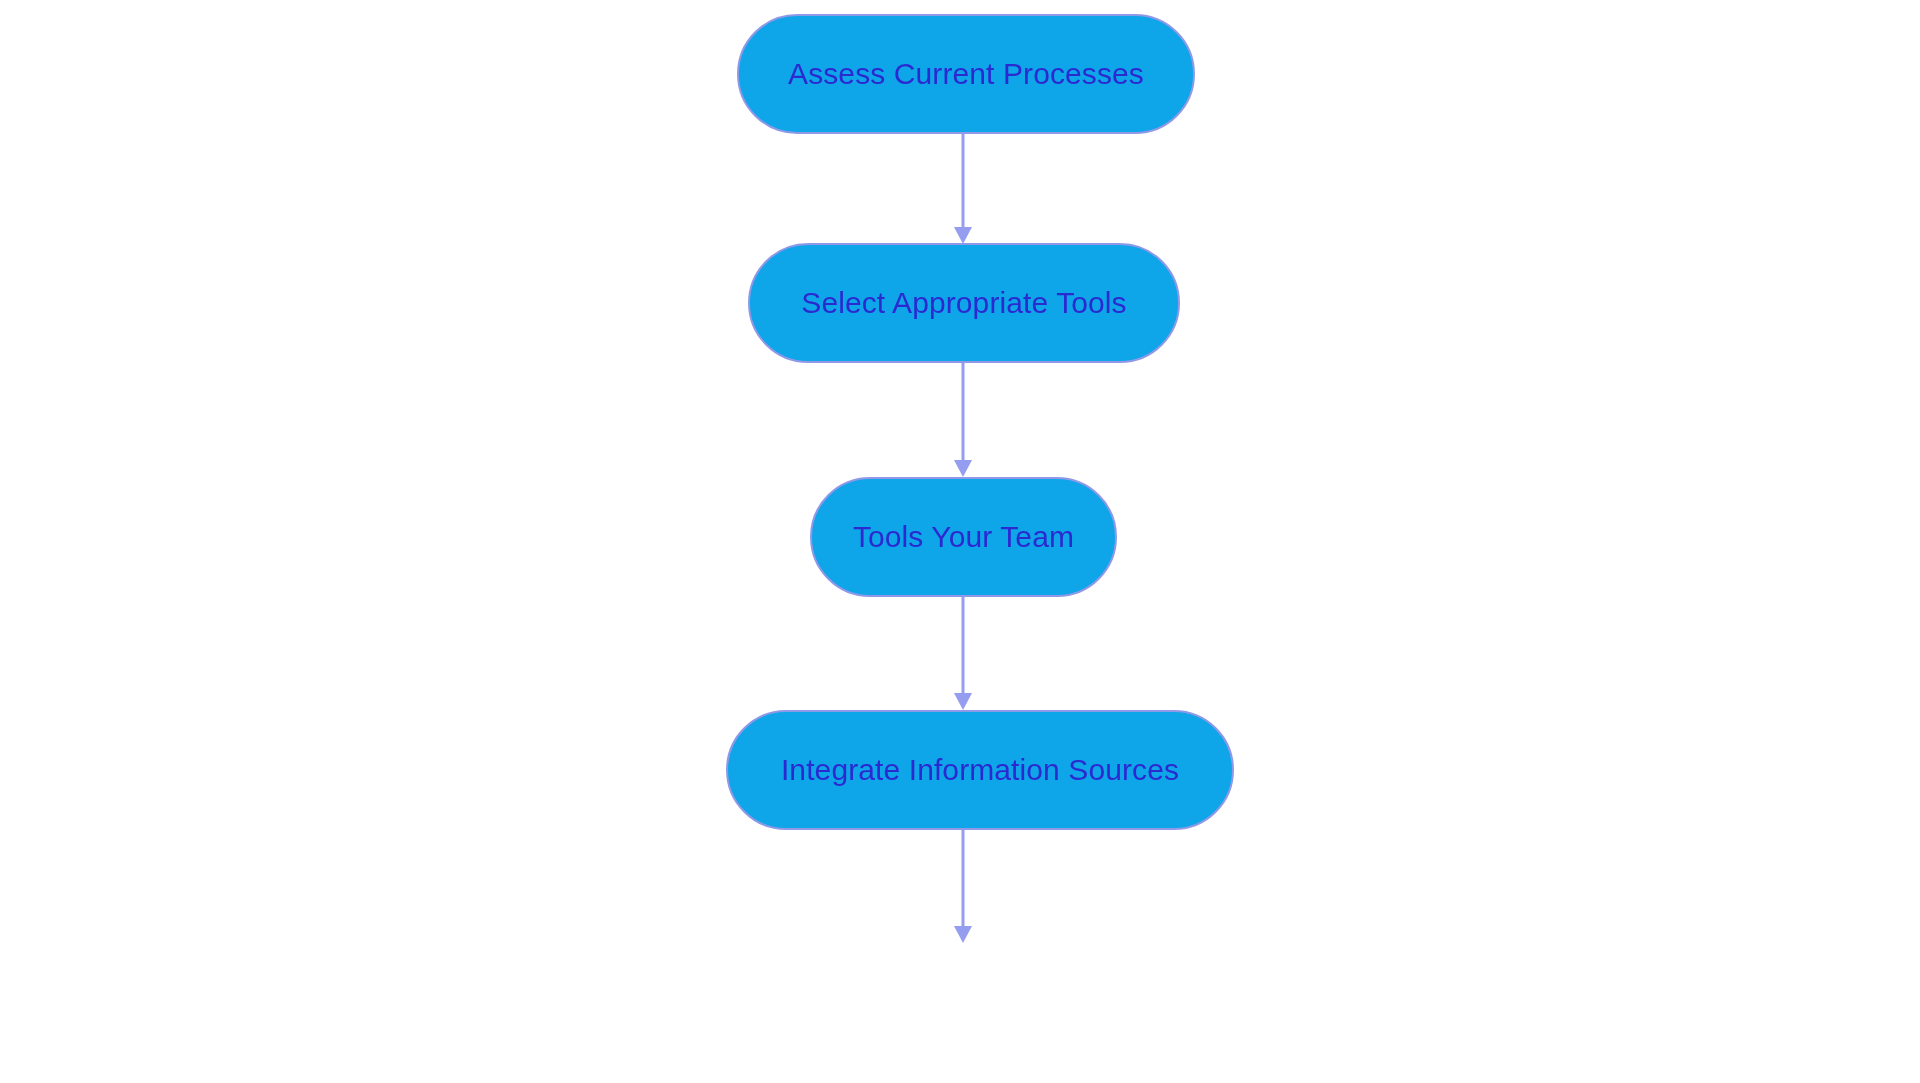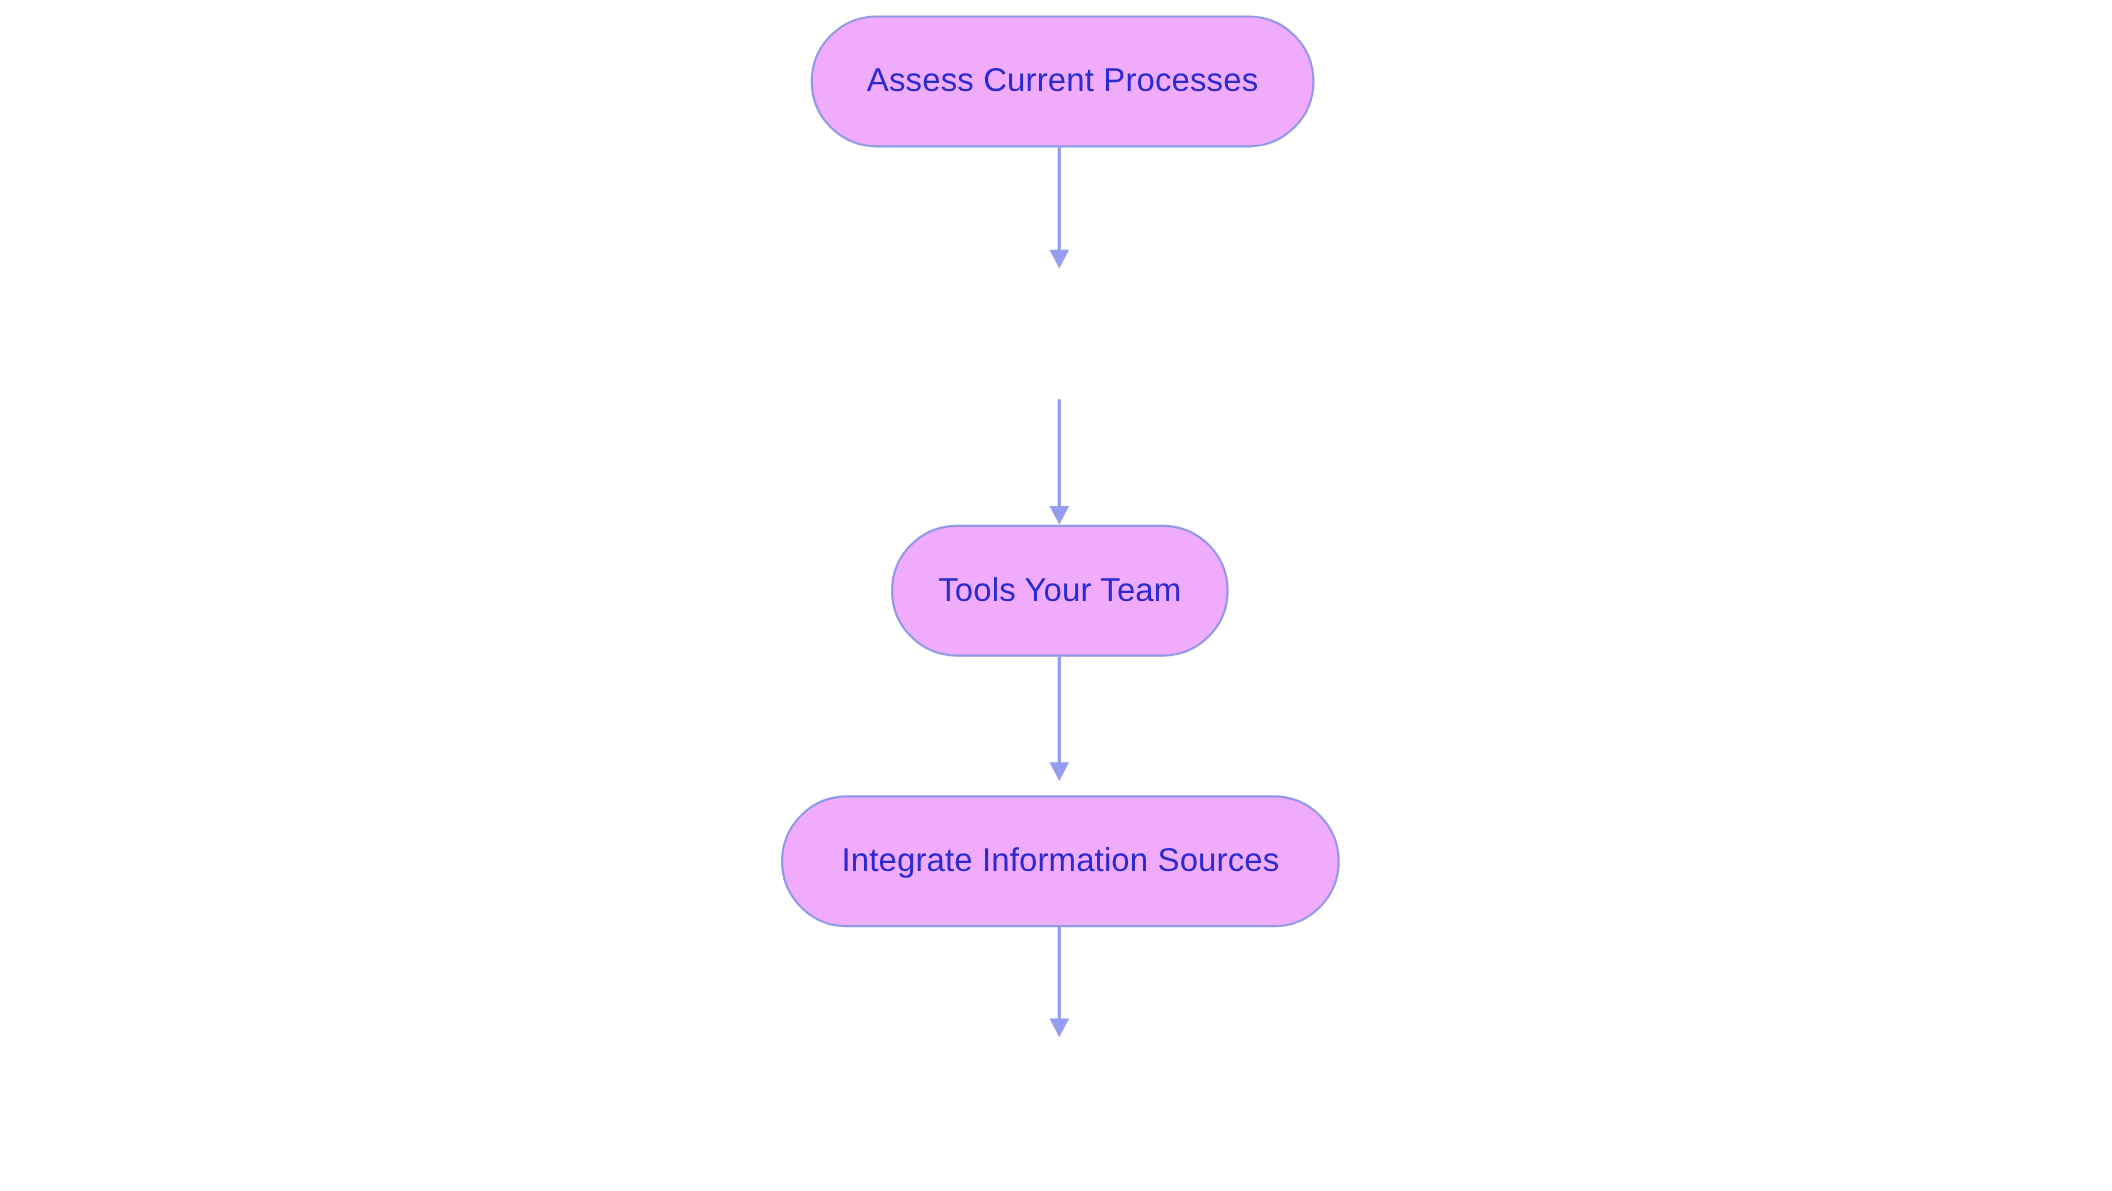--- a/index.html
+++ b/index.html
@@ -22,21 +22,21 @@
     background: #ffffff;
   }
 
   
   .node {
     position: absolute;
     box-sizing: border-box;
     display: flex;
     align-items: center;
     justify-content: center;
-    background: #f0abfc;
+    background: #0ea5e9;
     border: 2px solid #9099e8;
     border-radius: 9999px;
     height: 120px;
     z-index: 2;
     text-align: right;
   }
   .node-label {
     color: #2a2ad0;
     font-size: 30px;
     font-weight: 400;
@@ -84,23 +84,26 @@
 
   <svg class="edge" style="left:943px; top:830px; width:40px; height:115px;" viewBox="0 0 40 115">
     <line class="edge-line" x1="20" y1="0" x2="20" y2="98"></line>
     <polygon class="edge-head" points="11,96 29,96 20,113"></polygon>
   </svg>
 
   <div class="node" style="left:737px; top:14px; width:458px;">
     <span class="node-label">Assess Current Processes</span>
   </div>
 
+  <div class="node" style="left:748px; top:243px; width:432px;">
+    <span class="node-label">Select Appropriate Tools</span>
+  </div>
 
   <div class="node" style="left:810px; top:477px; width:307px;">
     <span class="node-label">Tools Your Team</span>
   </div>
 
-  <div class="node" style="left:710px; top:710px; width:508px;margin-top:13px;">
+  <div class="node" style="left:726px; top:710px; width:508px;">
     <span class="node-label">Integrate Information Sources</span>
   </div>
 
 
 </div>
 
 </body></html>

